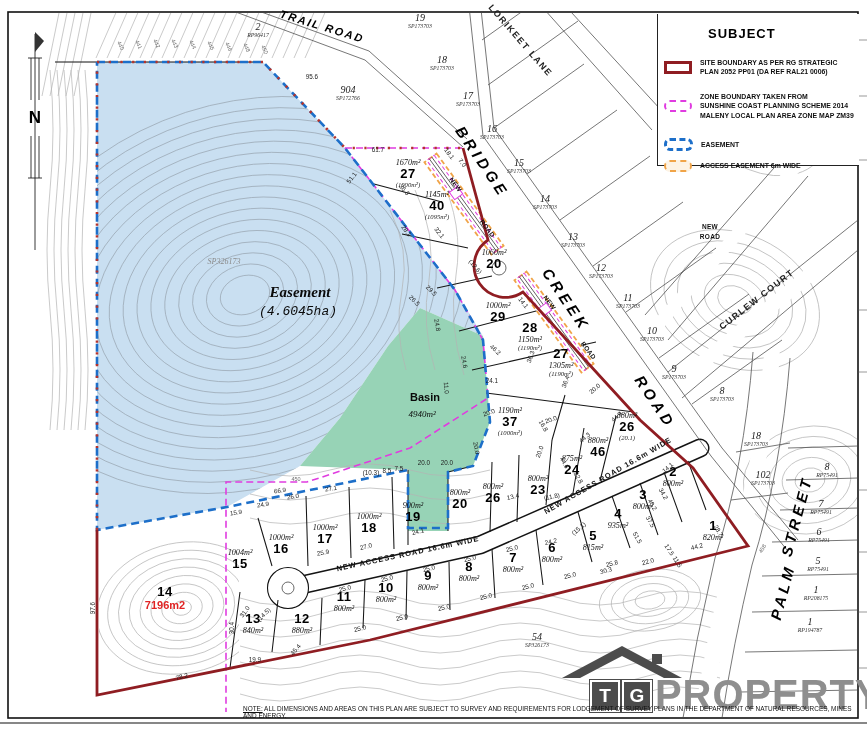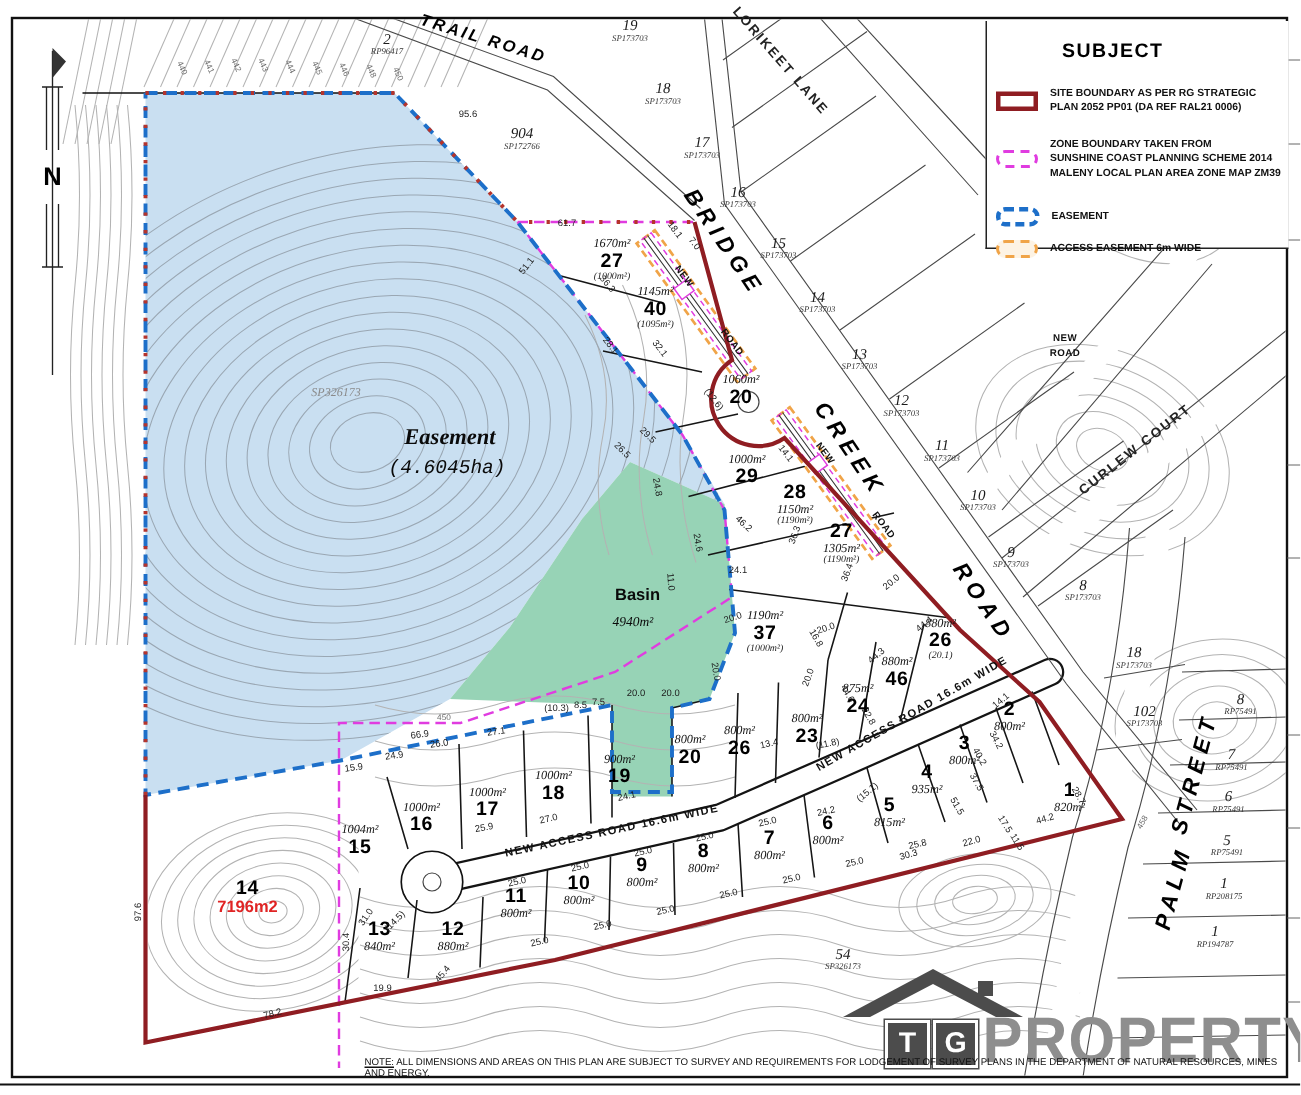--- a/index.html
+++ b/index.html
@@ -470,21 +470,21 @@
         <div class="nbr-plan">RP75491</div>
       </div>
       <div class="nbr" style="left: 816px; top: 593px; position: absolute; transform: translate(-50%, -50%);">
         <div class="nbr-num">1</div>
         <div class="nbr-plan">RP208175</div>
       </div>
       <div class="nbr" style="left: 810px; top: 625px; position: absolute; transform: translate(-50%, -50%);">
         <div class="nbr-num">1</div>
         <div class="nbr-plan">RP194787</div>
       </div>
-      <div class="nbr" style="left: 562px; top: 640px; position: absolute; transform: translate(-50%, -50%);">
+      <div class="nbr" style="left: 537px; top: 640px; position: absolute; transform: translate(-50%, -50%);">
         <div class="nbr-num">54</div>
         <div class="nbr-plan">SP326173</div>
       </div>
       <div class="lbl dim" style="left: 312px; top: 77px; position: absolute; transform: translate(-50%, -50%);">95.6</div>
       <div class="lbl dim" style="left: 378px; top: 150px; position: absolute; transform: translate(-50%, -50%);">61.7</div>
       <div class="lbl dim" style="left: 352px; top: 178px; position: absolute; transform: translate(-50%, -50%) rotate(-52deg);">51.1</div>
       <div class="lbl dim" style="left: 404px; top: 190px; position: absolute; transform: translate(-50%, -50%) rotate(50deg);">36.3</div>
       <div class="lbl dim" style="left: 449px; top: 154px; position: absolute; transform: translate(-50%, -50%) rotate(53deg);">18.1</div>
       <div class="lbl dim" style="left: 462px; top: 163px; position: absolute; transform: translate(-50%, -50%) rotate(53deg);">7.0</div>
       <div class="lbl dim" style="left: 406px; top: 231px; position: absolute; transform: translate(-50%, -50%) rotate(52deg);">28.1</div>

